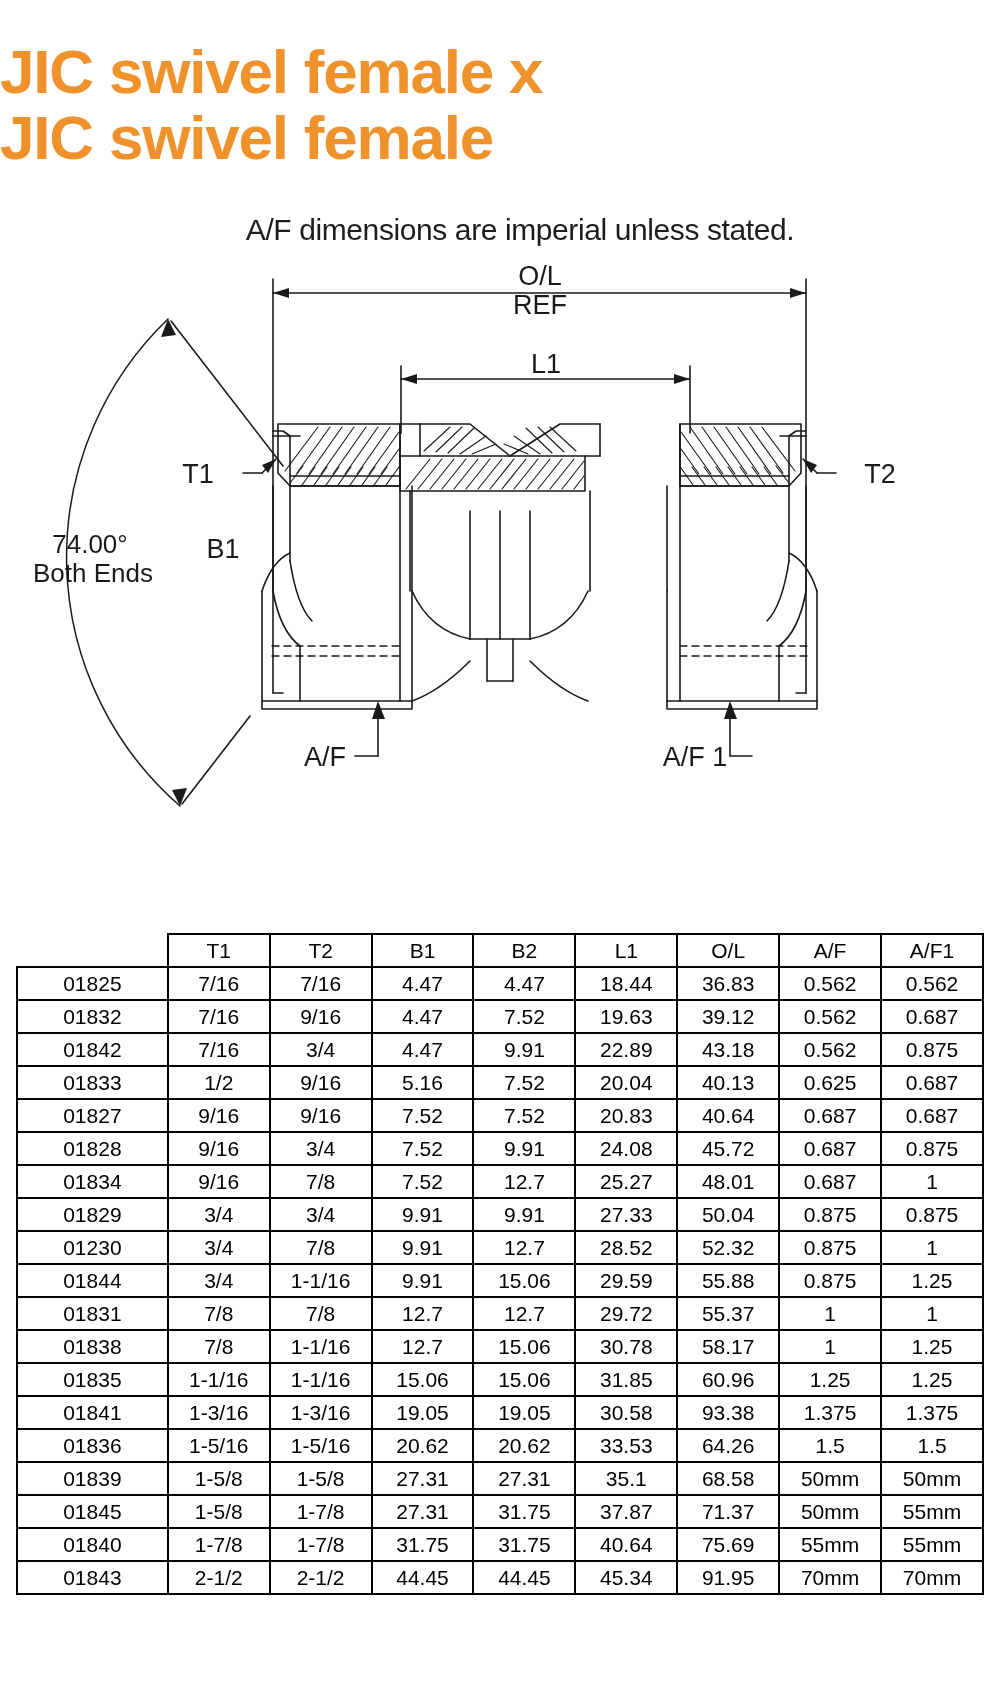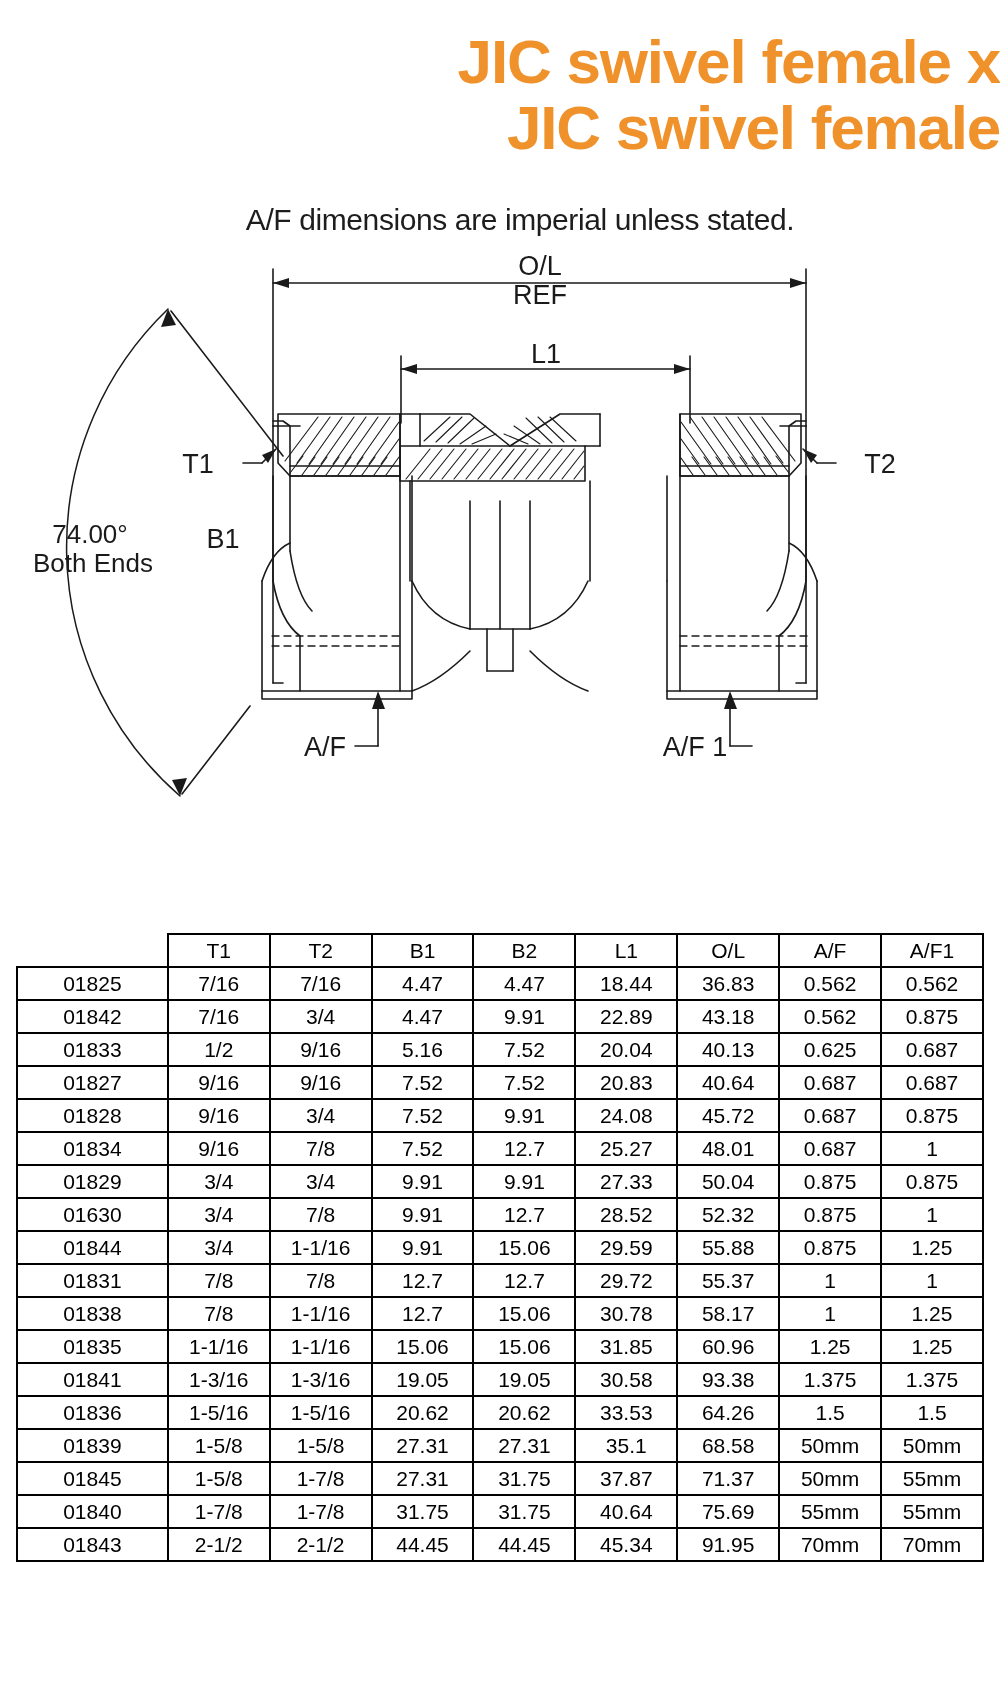--- a/index.html
+++ b/index.html
@@ -11,22 +11,22 @@
   }
   .page {
     position: relative;
     width: 1000px; height: 1700px;
     background: #ffffff;
     overflow: hidden;
   }
 
   
   .title-block {
-    padding-top: 30px;
-    text-align: right;
+    padding-top: 40px;
+    text-align: left;
   }
   .title-line {
     color: #F0922B;
     font-size: 62px;
     font-weight: 800;
     line-height: 1.02;
     letter-spacing: -1.2px;
     margin: 0;
   }
   .title-line + .title-line { margin-top: 3px; }
@@ -334,20 +334,31 @@
             <td>7/16</td>
             <td>7/16</td>
             <td>4.47</td>
             <td>4.47</td>
             <td>18.44</td>
             <td>36.83</td>
             <td>0.562</td>
             <td>0.562</td>
           </tr>
           <tr>
+            <td>01832</td>
+            <td>7/16</td>
+            <td>9/16</td>
+            <td>4.47</td>
+            <td>7.52</td>
+            <td>19.63</td>
+            <td>39.12</td>
+            <td>0.562</td>
+            <td>0.687</td>
+          </tr>
+          <tr>
             <td>01842</td>
             <td>7/16</td>
             <td>3/4</td>
             <td>4.47</td>
             <td>9.91</td>
             <td>22.89</td>
             <td>43.18</td>
             <td>0.562</td>
             <td>0.875</td>
           </tr>
@@ -400,21 +411,21 @@
             <td>3/4</td>
             <td>3/4</td>
             <td>9.91</td>
             <td>9.91</td>
             <td>27.33</td>
             <td>50.04</td>
             <td>0.875</td>
             <td>0.875</td>
           </tr>
           <tr>
-            <td>01630</td>
+            <td>01230</td>
             <td>3/4</td>
             <td>7/8</td>
             <td>9.91</td>
             <td>12.7</td>
             <td>28.52</td>
             <td>52.32</td>
             <td>0.875</td>
             <td>1</td>
           </tr>
           <tr>

